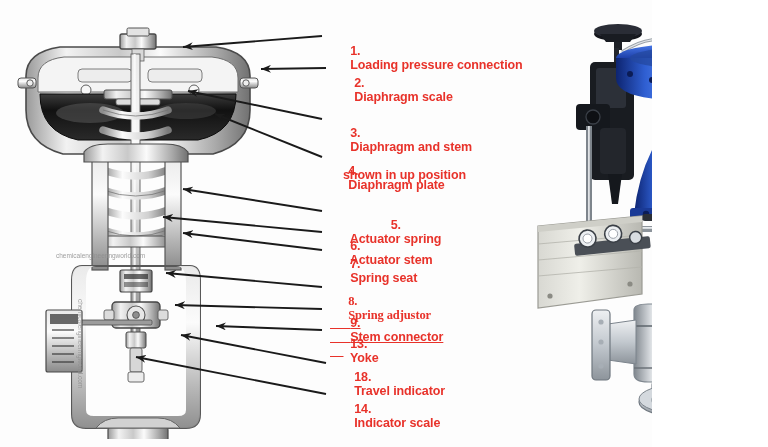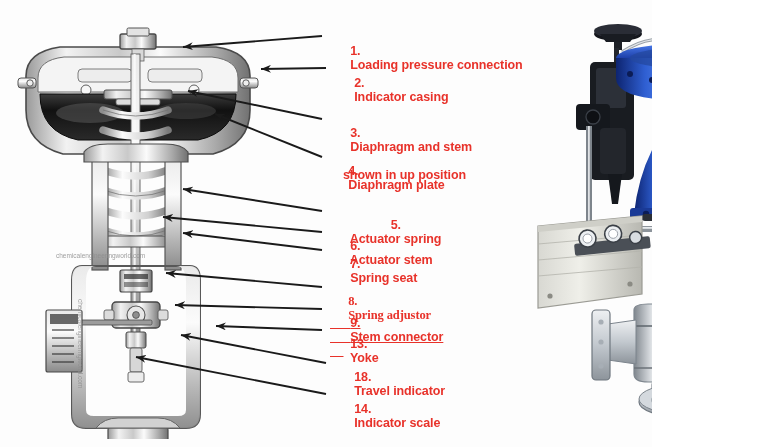--- a/index.html
+++ b/index.html
@@ -423,21 +423,21 @@
     </g>
   </svg>
 
   <div>
     <div class="label" style="left:330px; top:30px;">
       <span>1.</span>
       <span>Loading pressure connection</span>
     </div>
     <div class="label" style="left:334px; top:62px;">
       <span>2.</span>
-      <span>Indicator casing</span>
+      <span>Diaphragm scale</span>
     </div>
     <div class="label" style="left:330px; top:112px;">
       <span>3.</span>
       <span>Diaphragm and stem</span>
       <span class="sub">shown in up position</span>
     </div>
     <div class="label" style="left:328px; top:150px;">
       <span>4.</span>
       <span>Diaphragm plate</span>
     </div>

